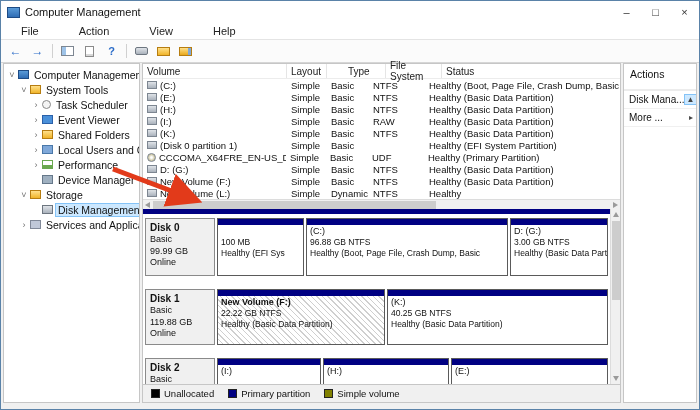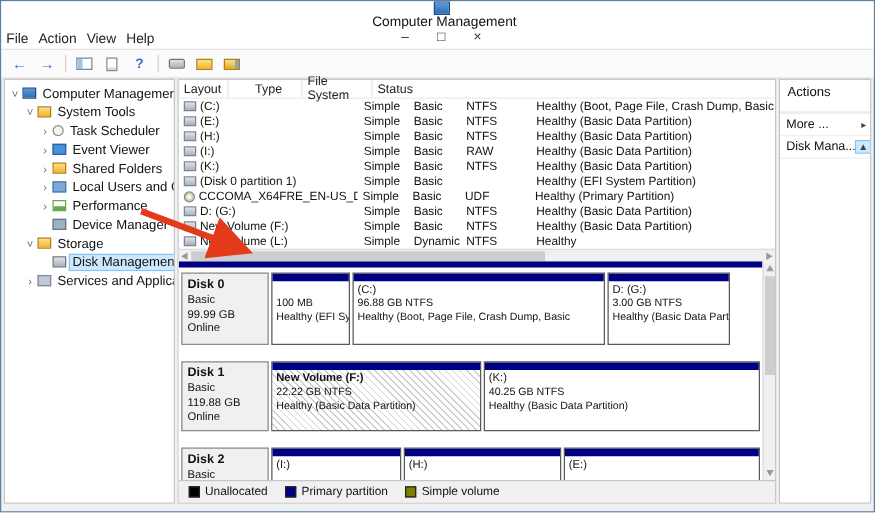--- a/index.html
+++ b/index.html
@@ -1,29 +1,29 @@
 <!DOCTYPE html>
 <html><head>
 <meta charset="utf-8">
 <style>
   * { margin:0; padding:0; box-sizing:border-box; }
   html,body { width:700px; height:410px; }
   body { font-family:"Liberation Sans","DejaVu Sans",sans-serif; background:#d0d0d0; }
   .window { width:700px; height:410px; background:#f0f0f0; border:1px solid #5a82a8; position:relative; overflow:hidden; }
 
   
-  .titlebar { height:22px; background:#ffffff; display:flex; align-items:center; padding-left:6px;flex-direction:column; }
+  .titlebar { height:22px; background:#ffffff; display:flex; align-items:center; padding-left:6px; }
   .title-icon { width:13px; height:11px; background:linear-gradient(#5a9bd8,#2f6db5); border:1px solid #1d4b85; flex:none; }
   .title-text { font-size:11px; color:#111; margin-left:5px; flex:1; white-space:nowrap; }
   .win-btns { display:flex; height:100%; }
   .win-btn { width:29px; height:100%; display:flex; align-items:center; justify-content:center; font-size:11px; color:#333; }
 
   
   .menubar { height:17px; background:#ffffff; border-bottom:1px solid #e4e4e4; display:flex; align-items:center; font-size:11px; color:#222; }
-  .menu-item { padding:0 4px; }
+  .menu-item { padding:0 20px; }
 
   
   .toolbar { height:23px; background:#fbfbfb; border-bottom:1px solid #d6d6d6; display:flex; align-items:center; padding-left:4px; gap:1px; }
   .tb-btn { width:21px; height:19px; display:flex; align-items:center; justify-content:center; font-size:12px; }
   .tb-btn.arrow { color:#2b6cc8; font-weight:bold; }
   .tb-btn.help { color:#2b6cc8; font-weight:bold; font-size:11px; }
   .tb-sep { width:1px; height:14px; background:#d0d0d0; margin:0 3px; }
   .ico-tree { width:13px; height:10px; background:#fff; border:1px solid #7d8691; box-shadow:inset 4px 0 0 #9ec3e8; }
   .ico-doc { width:9px; height:11px; background:#fff; border:1px solid #8a8a8a; box-shadow:inset 0 -2px 0 #d8d8d8; }
   .ico-disk { width:13px; height:8px; background:linear-gradient(#dfe3e8,#aab2bc); border:1px solid #6d7680; border-radius:2px; }
@@ -83,21 +83,21 @@
   .disk-label { width:70px; flex:none; border:1px solid #8a8a8a; background:#f0f0f0; padding:2px 4px; font-size:9px; line-height:1.3; color:#111; }
   .dl-name { font-weight:bold; font-size:10px; }
   .parts { flex:1; display:flex; gap:2px; margin-left:2px; min-width:0; }
   .part { border:1px solid #5a5a5a; background:#fff; display:flex; flex-direction:column; flex:none; min-width:0; }
   .pstrip { height:6px; background:#000082; flex:none; }
   .pbody { flex:1; padding:1px 3px; font-size:8.5px; line-height:1.3; color:#111; overflow:hidden; white-space:nowrap; }
   .ptitle { font-size:9px; height:11px; }
   .part.selected .pbody { background:repeating-linear-gradient(45deg,#ffffff 0 3px,#cfcfcf 3px 4px); }
   .part.selected .ptitle { font-weight:bold; }
   .p-flex { flex:1 1 auto; }
-  .w64{width:63px} .w202{width:202px} .w98{width:98px} .w168{width:168px} .w104{width:104px} .w126{width:126px}
+  .w64{width:87px} .w202{width:202px} .w98{width:98px} .w168{width:168px} .w104{width:104px} .w126{width:126px}
 
   
   .vscroll { position:absolute; top:0; right:0; bottom:0; width:10px; background:#f0f0f0; border-left:1px solid #dcdcdc; }
   .vs-thumb { position:absolute; top:12px; left:1px; width:8px; height:45%; background:#cdcdcd; }
   .vs-up,.vs-down { position:absolute; left:0; width:10px; height:10px; }
   .vs-up::after,.vs-down::after { content:""; position:absolute; left:2px; border-style:solid; }
   .vs-up { top:0; } .vs-up::after { top:3px; border-width:0 3px 5px 3px; border-color:transparent transparent #9a9a9a transparent; }
   .vs-down { bottom:0; } .vs-down::after { bottom:3px; border-width:5px 3px 0 3px; border-color:#9a9a9a transparent transparent transparent; }
 
   
@@ -218,20 +218,21 @@
       <div class="ti lvl1">
         <span class="chev">›</span>
         <span class="ic ic-services"></span>
         <span class="tl">Services and Applications</span>
       </div>
     </div>
 
     <div class="center-pane">
 
       <div class="vol-header">
+        <span class="vh vh-vol">Volume</span>
         <span class="vh vh-lay">Layout</span>
         <span class="vh vh-typ">Type</span>
         <span class="vh vh-fs">File System</span>
         <span class="vh vh-st">Status</span>
       </div>
 
       <div class="vol-rows">
         <div class="vrow">
           <span class="vic"></span>
           <span class="c-vol">(C:)</span>
@@ -438,26 +439,26 @@
           <span class="sw sw-simple"></span>
           <span>Simple volume</span>
         </span>
       </div>
 
     </div>
 
     <div class="actions-pane">
       <div class="actions-title">Actions</div>
       <div class="action-row">
+        <span>Disk Mana...</span>
+        <span class="act-glyph box">▲</span>
+      </div>
+      <div class="action-row">
         <span>More ...</span>
         <span class="act-glyph">▸</span>
-      </div>
-      <div class="action-row">
-        <span>Disk Mana...</span>
-        <span class="act-glyph box">▲</span>
       </div>
     </div>
 
   </div>
 
   <div class="bottom-strip"></div>
 
   <svg class="red-arrow">
     <defs>
       <marker id="ah" markerWidth="7" markerHeight="7" refX="5" refY="3.5" orient="auto">

